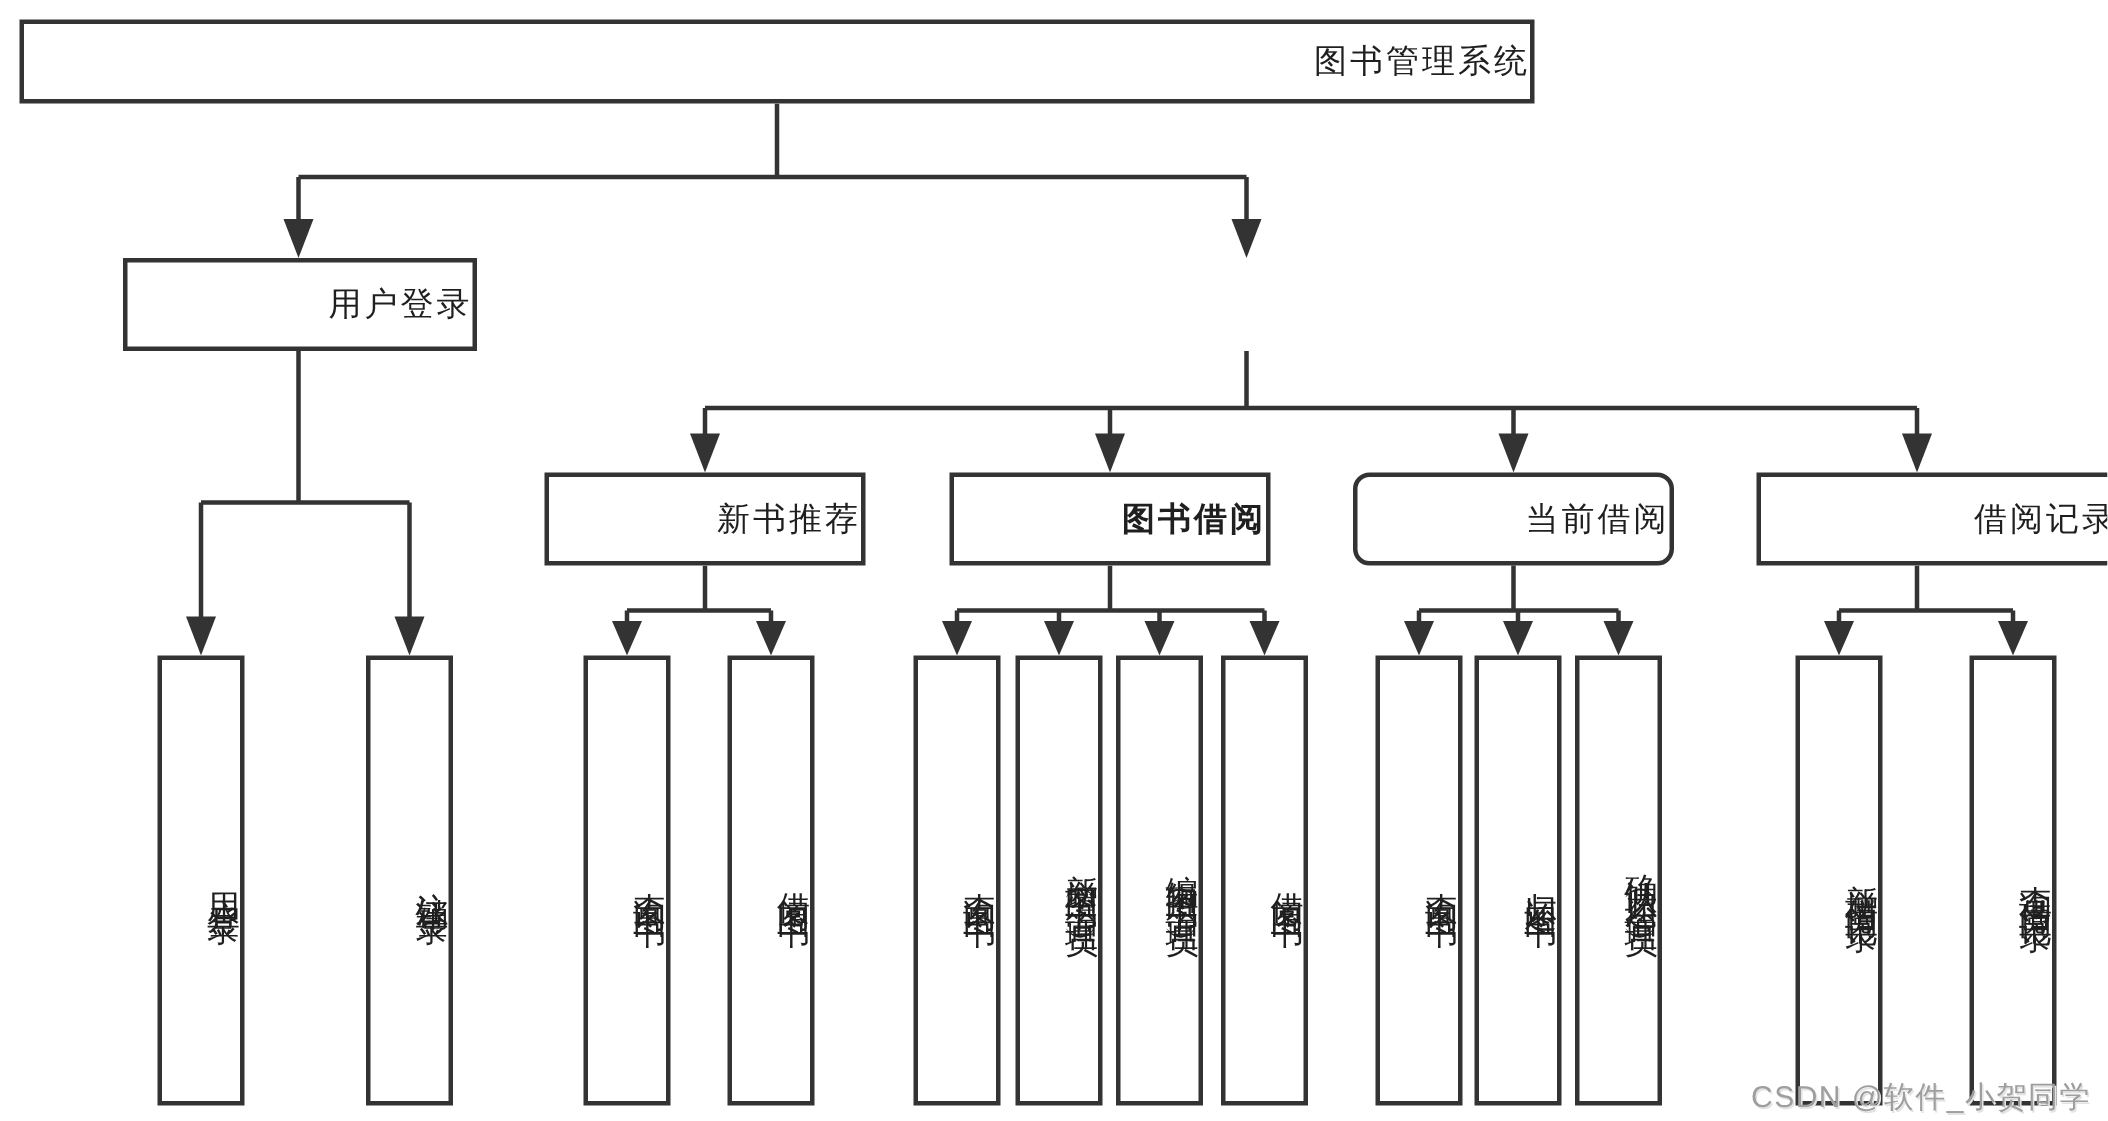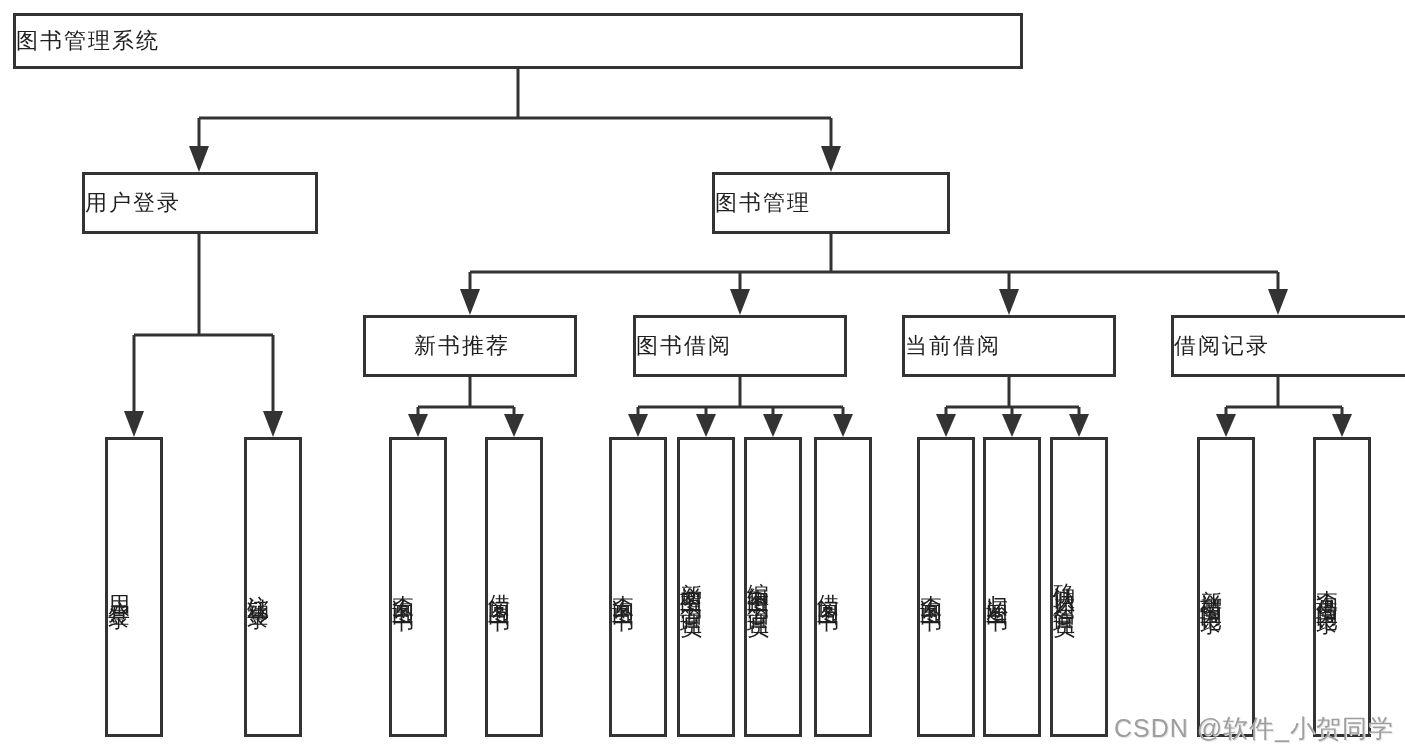--- a/index.html
+++ b/index.html
@@ -21,21 +21,21 @@
     top: 0;
     z-index: 1;
   }
   .node {
     position: absolute;
     box-sizing: border-box;
     border: 3px solid #333333;
     background: #ffffff;
     display: flex;
     align-items: center;
-    justify-content: flex-start;
+    justify-content: flex-end;
     z-index: 2;
     color: #1f1f1f;
   }
   .h-label {
     font-size: 22px;
     letter-spacing: 2px;
     white-space: nowrap;
   }
   .v-label {
     writing-mode: vertical-rl;
@@ -43,21 +43,21 @@
     font-size: 22px;
     letter-spacing: 5px;
     line-height: 1;
     white-space: nowrap;
   }
   .watermark {
     position: absolute;
     right: 11px;
     bottom: 2px;
     z-index: 5;
-    font-size: 25px;
+    font-size: 20px;
     color: #9e9e9e;
     letter-spacing: 1px;
     text-shadow: 1px 1px 0 #e3e3e3;
     white-space: nowrap;
   }
 </style>
 </head>
 <body>
 
 <div class="stage">
@@ -102,31 +102,28 @@
     </g>
   </svg>
 
   <div class="node" style="left:13px; top:13px; width:1010px; height:56px;">
     <span class="h-label">图书管理系统</span>
   </div>
 
   <div class="node" style="left:82px; top:172px; width:236px; height:62px;">
     <span class="h-label">用户登录</span>
   </div>
-  <div class="node" style="left:712px; top:172px; width:238px; height:62px;">
-    <span class="h-label">图书管理</span>
-  </div>
 
   <div class="node" style="left:363px; top:315px; width:214px; height:62px;padding-left:48px;">
     <span class="h-label">新书推荐</span>
   </div>
-  <div class="node" style="left:633px; top:315px; width:214px; height:62px;">
+  <div class="node" style="left:633px; top:315px; width:214px; height:62px;font-weight:bold;">
     <span class="h-label">图书借阅</span>
   </div>
-  <div class="node" style="left:902px; top:315px; width:214px; height:62px;">
+  <div class="node" style="left:902px; top:315px; width:214px; height:62px;border-radius:11px;">
     <span class="h-label">当前借阅</span>
   </div>
   <div class="node" style="left:1171px; top:315px; width:244px; height:62px;">
     <span class="h-label">借阅记录</span>
   </div>
 
   <div class="node" style="left:105px; top:437px; width:58px; height:300px;">
     <span class="v-label">用户登录</span>
   </div>
   <div class="node" style="left:244px; top:437px; width:58px; height:300px;">

